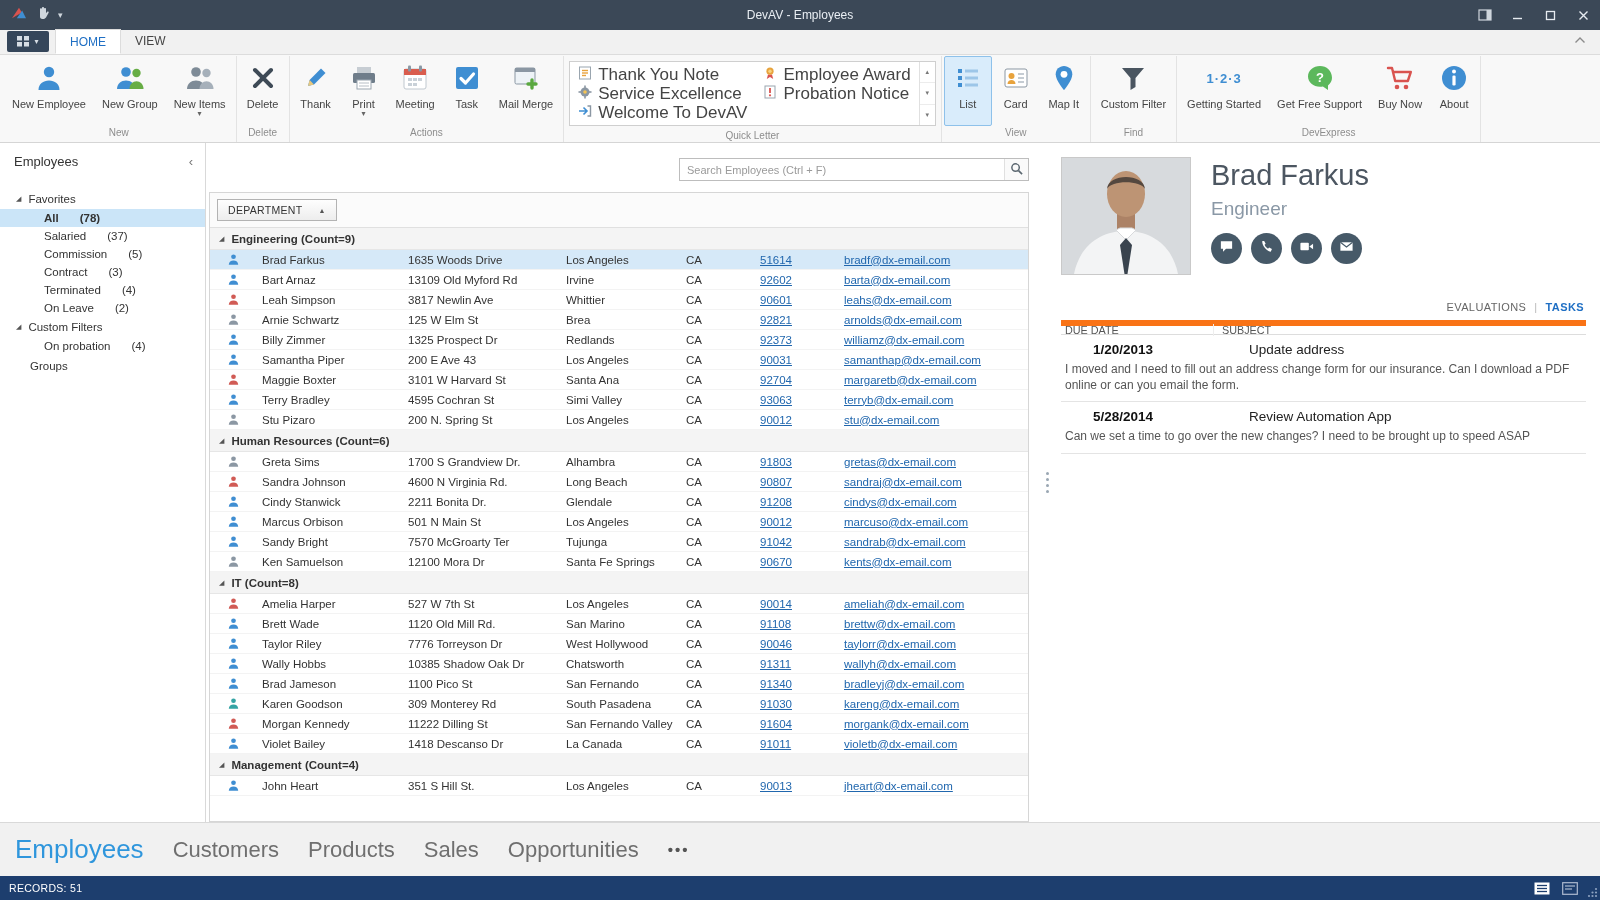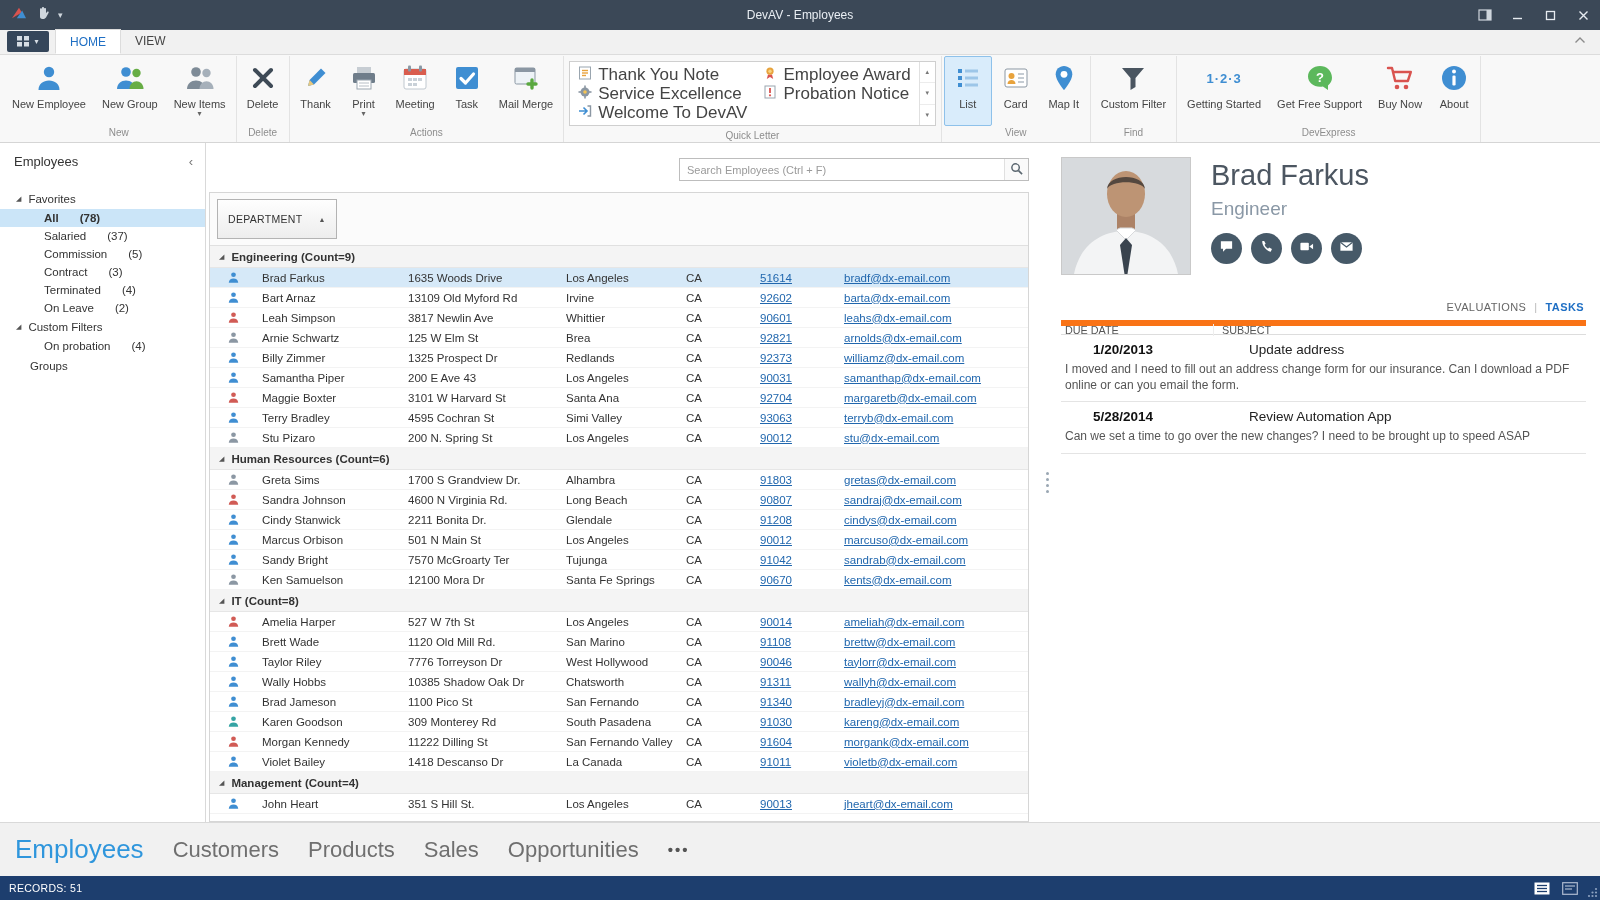--- a/index.html
+++ b/index.html
@@ -55,21 +55,21 @@
 
   .gridwrap { flex:1; min-width:0; display:flex; flex-direction:column; background:#fff; padding:0 10px 0 3px; }
   .searchrow { padding:15px 0 11px; display:flex; justify-content:flex-end; flex:0 0 auto; }
   .search-box { display:flex; width:350px; height:23px; border:1px solid #bdbdbd; background:#fff; }
   .search-input { flex:1; border:none; outline:none; font-size:11px; padding:0 7px; color:#333; font-family:inherit; }
   .search-input::placeholder { color:#9a9a9a; }
   .search-btn { width:24px; border-left:1px solid #e0e0e0; background:#fafafa; display:flex; align-items:center; justify-content:center; }
 
   .gridpanel { flex:1; min-height:0; border:1px solid #d6d6d6; display:flex; flex-direction:column; background:#fff; }
   .groupbyrow { padding:6px 7px; background:#fbfbfb; border-bottom:1px solid #e0e0e0; flex:0 0 auto; }
-  .groupby-btn { display:inline-flex; align-items:center; gap:16px; height:40px; padding:0 10px; border:1px solid #b3b3b3; background:linear-gradient(#fefefe,#ededed); font-size:10.5px; color:#333; letter-spacing:.3px; }
+  .groupby-btn { display:inline-flex; align-items:center; gap:16px; height:22px; padding:0 10px; border:1px solid #b3b3b3; background:linear-gradient(#fefefe,#ededed); font-size:10.5px; color:#333; letter-spacing:.3px; }
   .sort-arrow { font-size:7px; color:#555; }
 
   .gridtable { flex:1; min-height:0; overflow:hidden; display:flex; flex-direction:column; font-size:11.5px; }
   .gheader { display:flex; height:24px; border-bottom:1px solid #d0d0d0; background:#fff; color:#404040; font-size:10.8px; letter-spacing:.2px; flex:0 0 auto; }
   .gheader .gcell { border-right:1px solid #ebebeb; display:flex; align-items:center; }
   .gcell { padding:0 6px; overflow:hidden; white-space:nowrap; }
   .c-icon { width:46px; display:flex; align-items:center; justify-content:center; flex:0 0 auto; }
   .c-name { width:146px; flex:0 0 auto; }
   .c-addr { width:158px; flex:0 0 auto; }
   .c-city { width:120px; flex:0 0 auto; }

